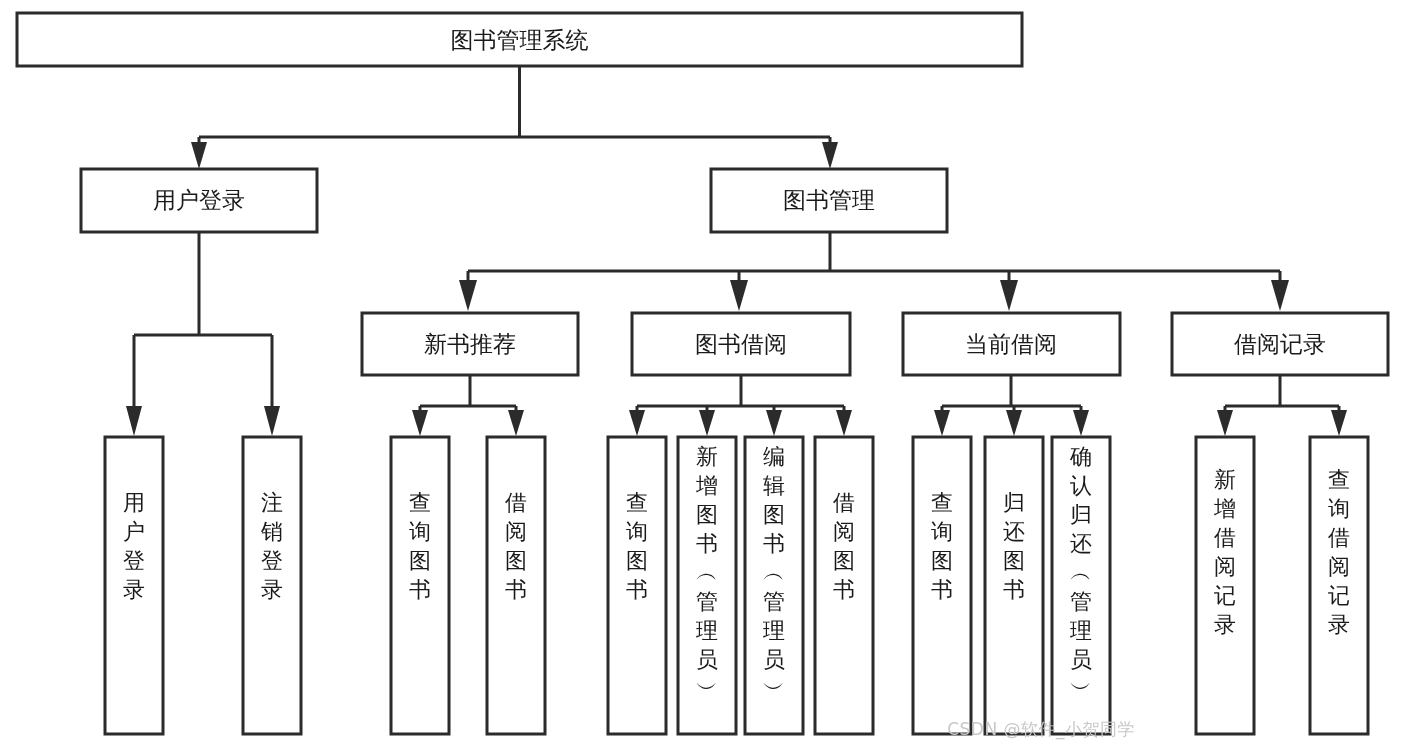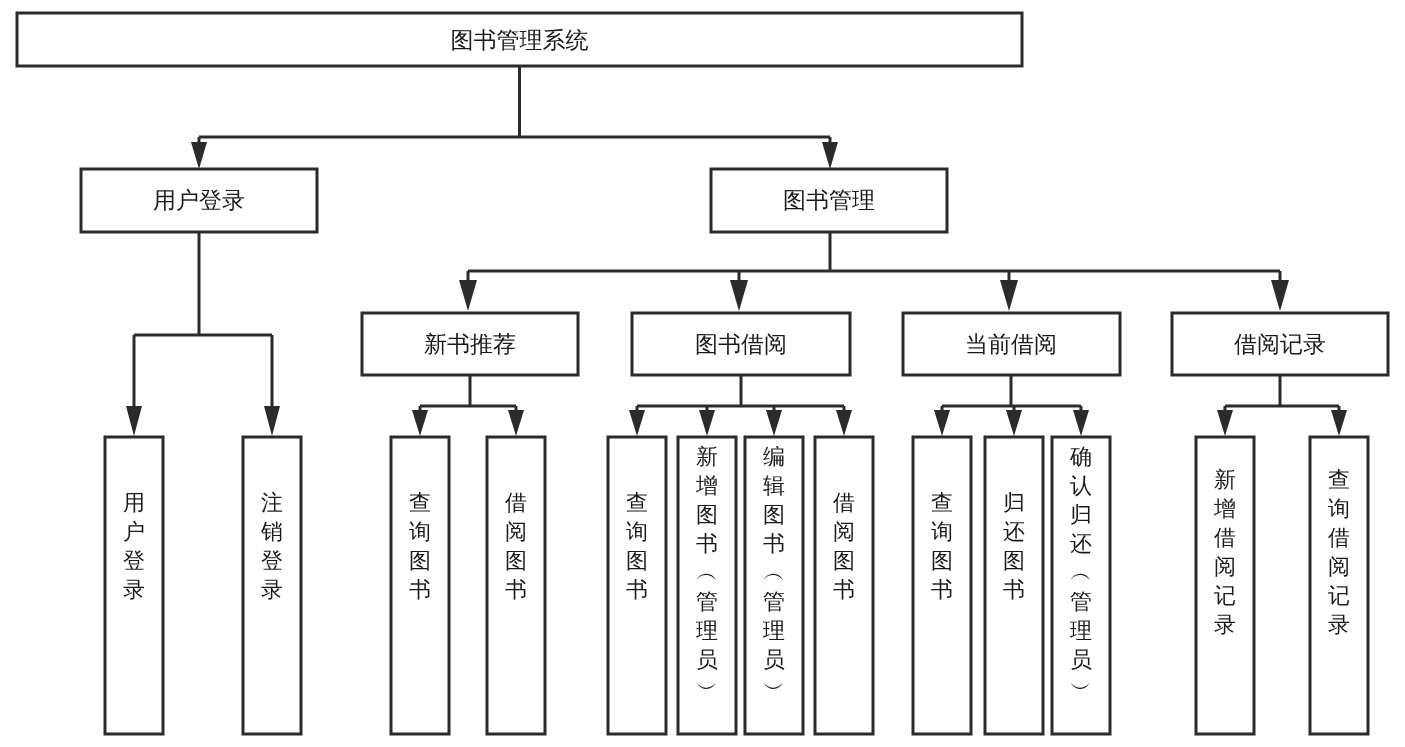--- a/index.html
+++ b/index.html
@@ -221,13 +221,14 @@
     <g>
       <rect class="node-box" x="1196" y="437" width="58" height="297"></rect>
       <text class="node-label-vertical" x="1225" y="487"><tspan x="1225" dy="0">新</tspan><tspan x="1225" dy="29">增</tspan><tspan x="1225" dy="29">借</tspan><tspan x="1225" dy="29">阅</tspan><tspan x="1225" dy="29">记</tspan><tspan x="1225" dy="29">录</tspan></text>
     </g>
     <g>
       <rect class="node-box" x="1310" y="437" width="58" height="297"></rect>
       <text class="node-label-vertical" x="1339" y="487"><tspan x="1339" dy="0">查</tspan><tspan x="1339" dy="29">询</tspan><tspan x="1339" dy="29">借</tspan><tspan x="1339" dy="29">阅</tspan><tspan x="1339" dy="29">记</tspan><tspan x="1339" dy="29">录</tspan></text>
     </g>
   </svg>
 
+  <div class="watermark">CSDN @软件_小贺同学</div>
 </div>
 
 </body></html>

